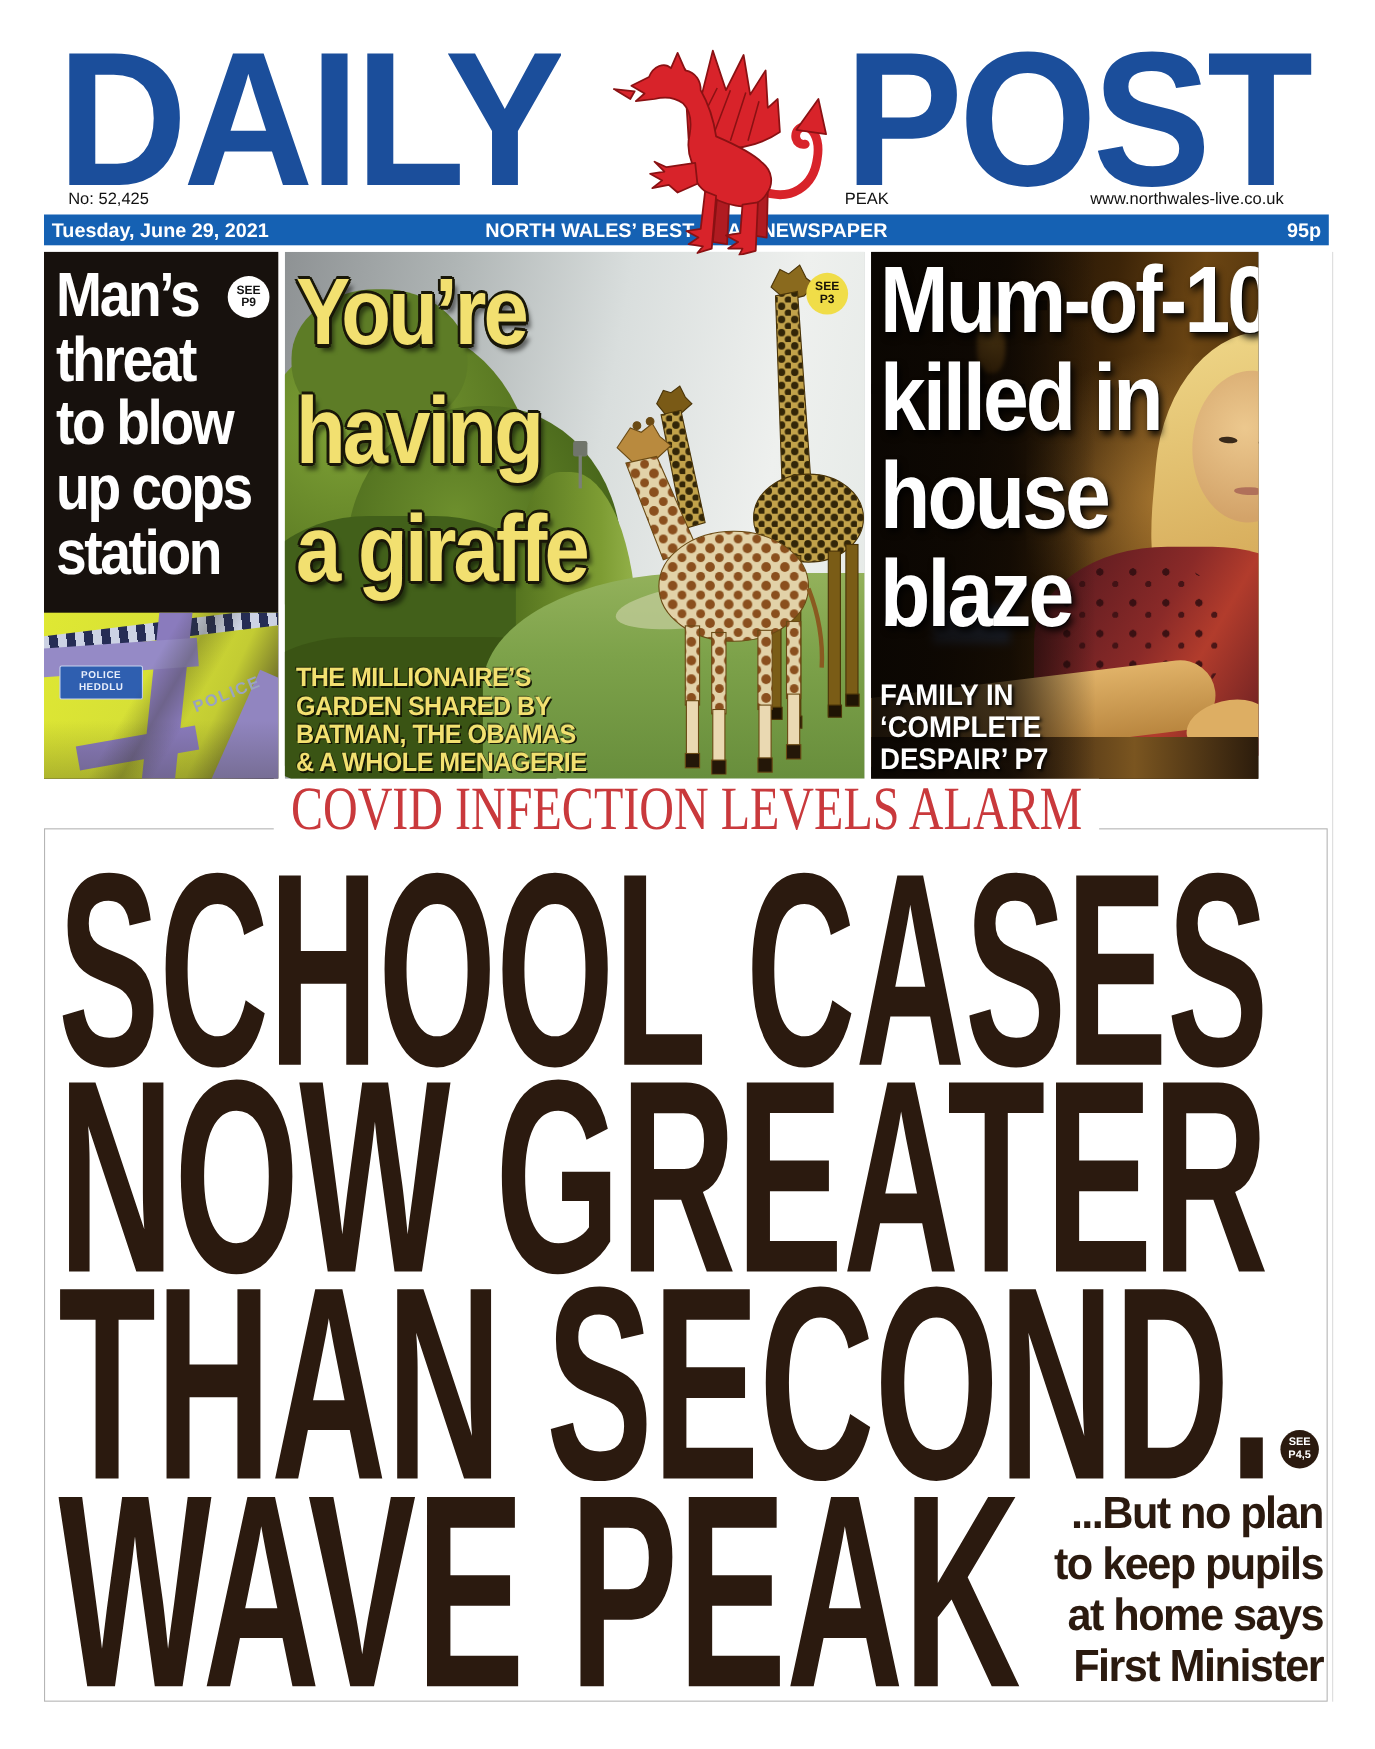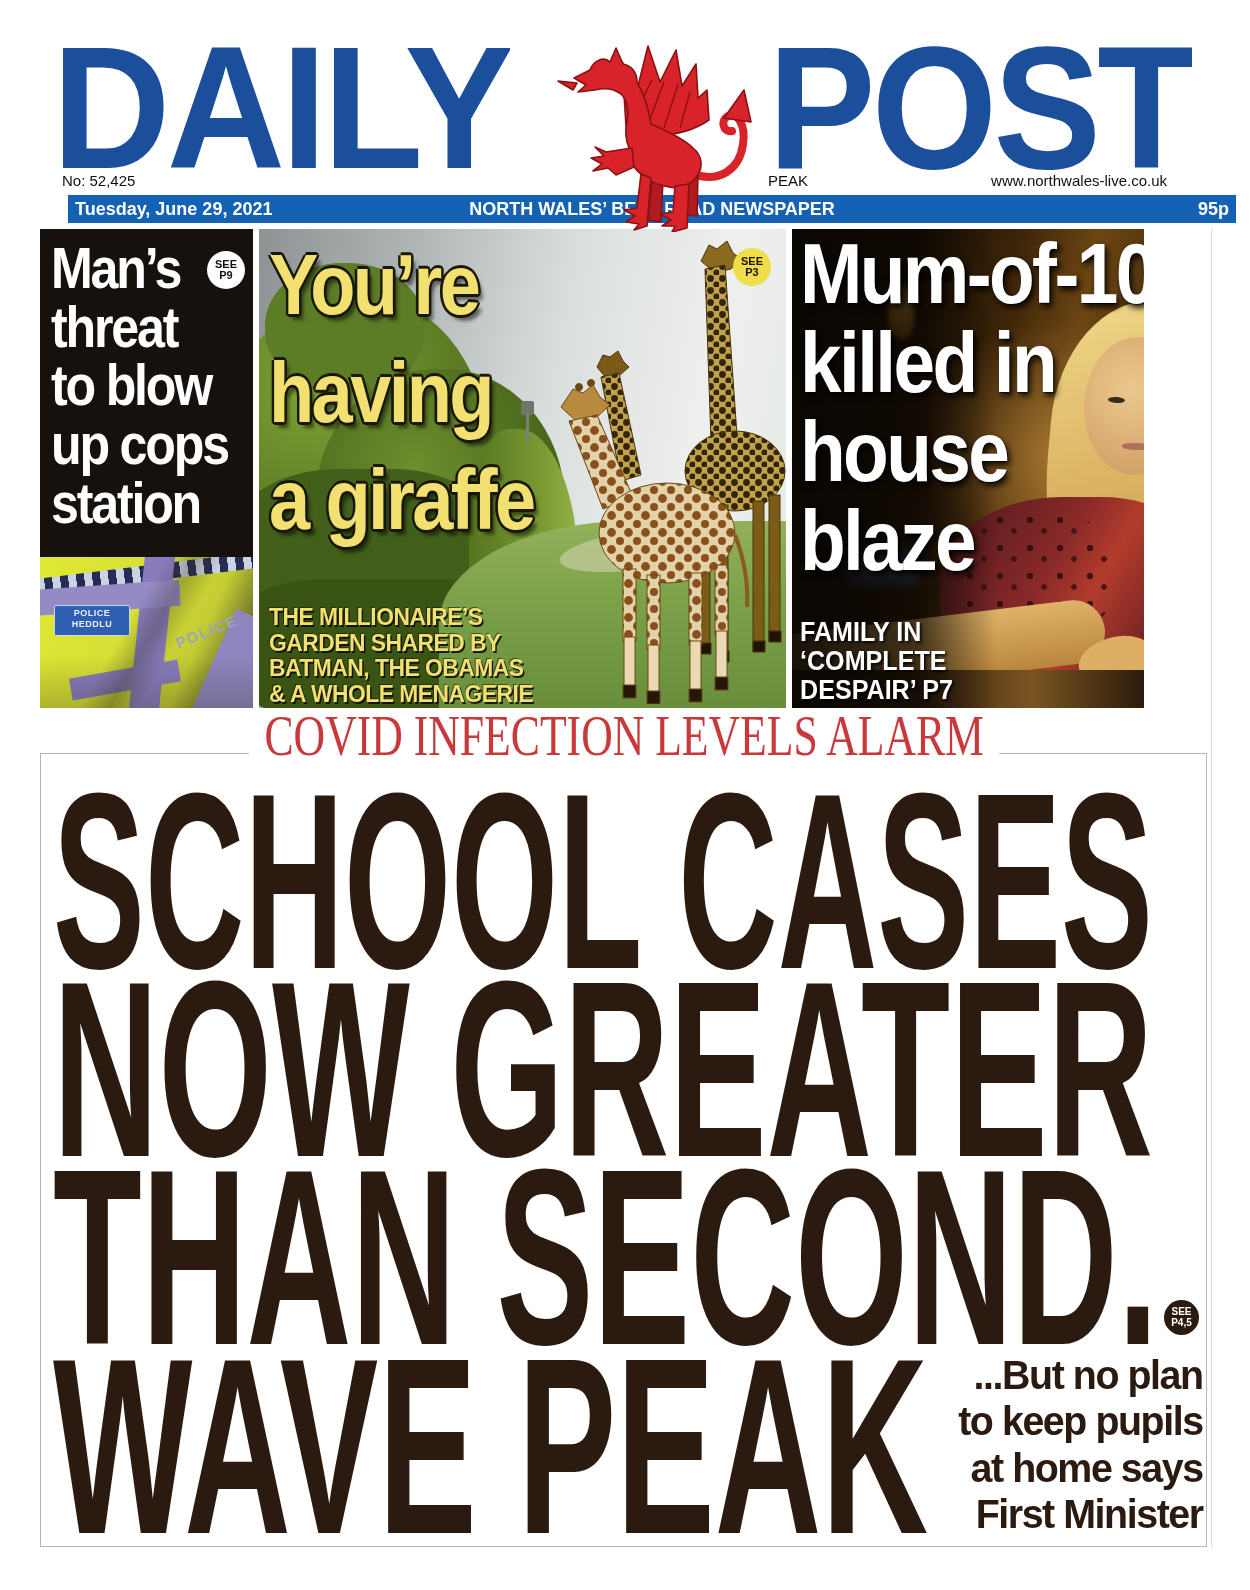--- a/index.html
+++ b/index.html
@@ -10,21 +10,21 @@
   
   .mast-svg{position:absolute;top:28px;}
   .mast-daily{left:52px;}
   .mast-post{left:768px;}
   .mast-svg text{font-family:"Liberation Sans","DejaVu Sans",sans-serif;font-weight:700;fill:#1b4e9b;letter-spacing:-4px;}
   .dragon{position:absolute;left:540px;top:40px;z-index:3;}
   .kicker-row{position:absolute;top:172px;font-weight:400;font-size:15px;color:#101010;}
   .issue{left:62px;}
   .edition{left:768px;}
   .website{right:83px;}
-  .bluebar{position:absolute;left:40px;top:195px;width:1168px;height:28px;background:#1561b3;color:#fff;z-index:2;margin-left:28px;}
+  .bluebar{position:absolute;left:40px;top:195px;width:1168px;height:28px;background:#1561b3;color:#fff;z-index:2;}
   .bluebar .date{position:absolute;left:7px;top:4px;font-size:18px;font-weight:700;}
   .bluebar .tagline{position:absolute;left:50%;top:4px;transform:translateX(-50%);font-size:18px;font-weight:700;white-space:nowrap;}
   .bluebar .price{position:absolute;right:7px;top:4px;font-size:18px;font-weight:700;}
 
   
   .panel{position:absolute;top:229px;height:479px;overflow:hidden;}
   .p-left{left:40px;width:213px;background:#17110d;}
   .p-mid{left:259px;width:527px;background:#cfd4d2;}
   .p-right{left:792px;width:352px;background:#0e0804;}
 

